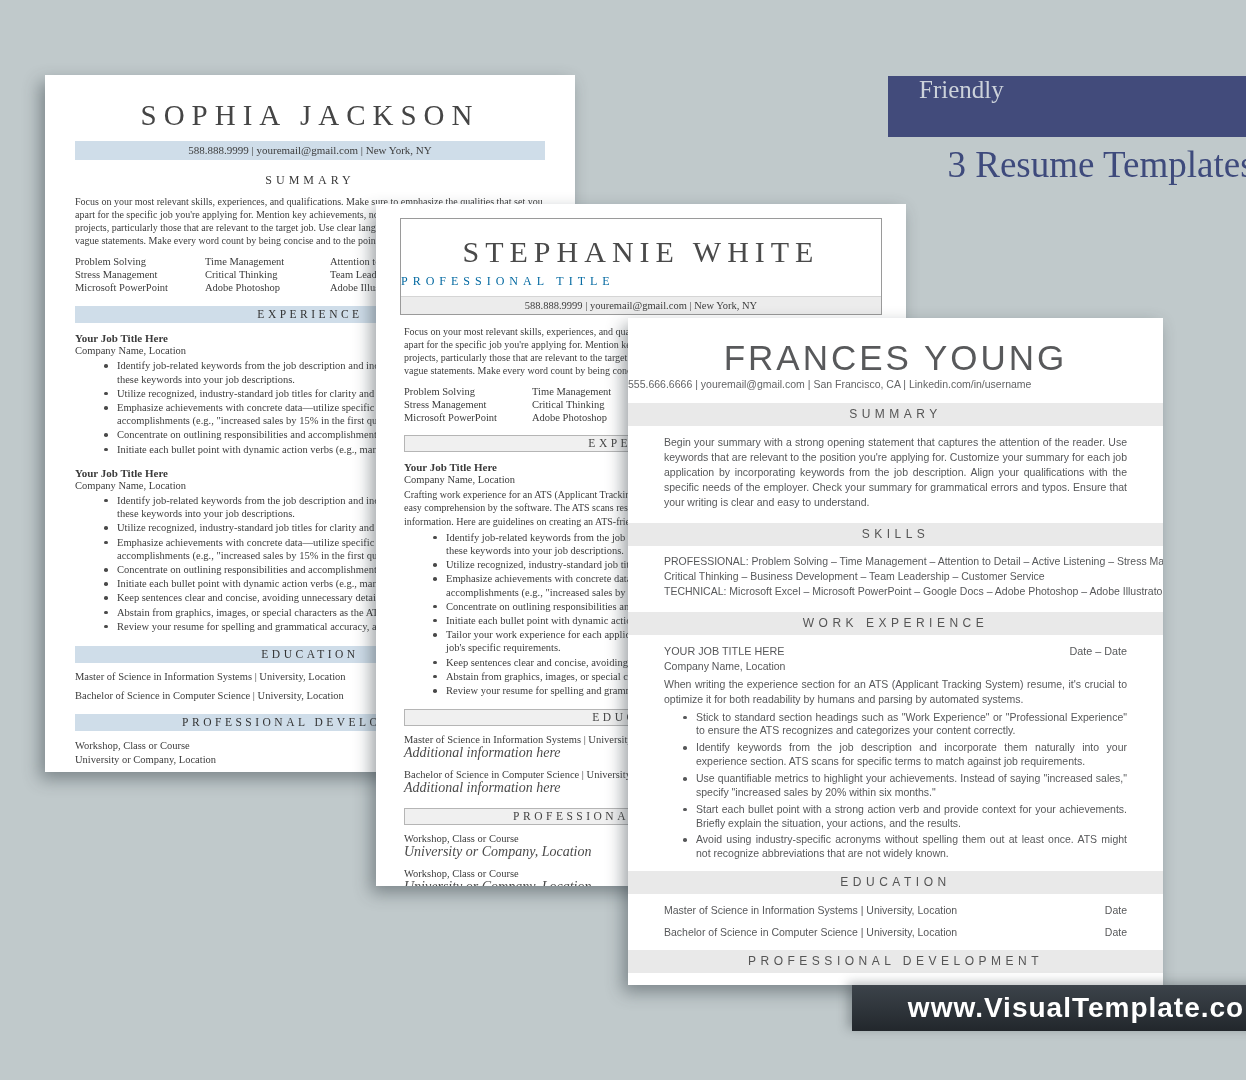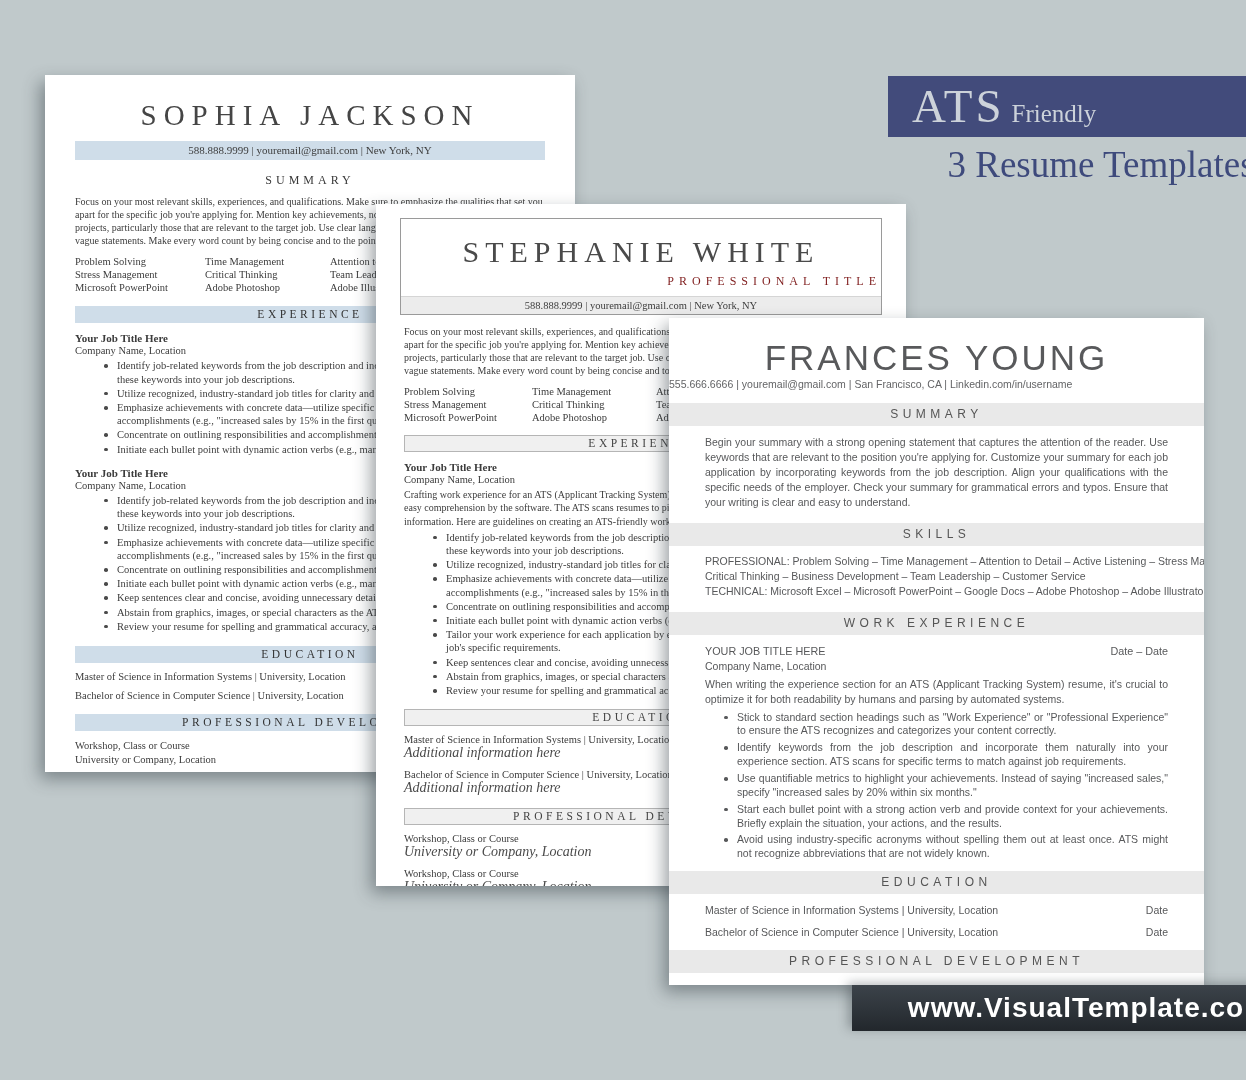--- a/index.html
+++ b/index.html
@@ -26,35 +26,35 @@
   ul.blts{margin:3px 0 0 0;padding-left:72px;list-style:none;font-size:10.5px;line-height:1.26;}
   ul.blts li{position:relative;margin:0 0 1px 0;}
   ul.blts li::before{content:"";position:absolute;left:-13px;top:5px;width:3.5px;height:3.5px;border-radius:50%;background:#4a4a4a;}
   .bl{white-space:nowrap;}
   #r1 .eduline{margin:8px 30px 0;font-size:10.5px;white-space:nowrap;}
   #r1 .pdline{margin:8px 30px 0;font-size:10.5px;line-height:1.3;white-space:nowrap;}
   
   #r2{left:376px;top:204px;width:530px;height:682px;z-index:2;font-family:"Liberation Serif",serif;color:#3c3c3c;}
   #r2 .hdrbox{margin:14px 24px 0;border:1px solid #9a9a9a;padding-top:16px;}
   #r2 .name{text-align:center;font-size:30px;letter-spacing:6px;color:#4a4a4a;white-space:nowrap;}
-  #r2 .ptitle{text-align:right;font-size:12px;letter-spacing:5px;margin-top:5px;color:#7f1d1d;}
+  #r2 .ptitle{text-align:left;font-size:12px;letter-spacing:5px;margin-top:5px;color:#0369a1;}
   #r2 .contactstrip{margin-top:7px;background:#ececec;border-top:1px solid #d5d5d5;text-align:center;font-size:10.5px;padding:3px 0;white-space:nowrap;}
   #r2 .para{margin:10px 28px 0;}
   #r2 .skills{margin:9px 28px 0;display:grid;grid-template-columns:128px 124px 1fr;row-gap:2px;font-size:10.5px;}
   #r2 .skills div{white-space:nowrap;}
   #r2 .secbar{margin:12px 28px 0;background:#f0f0f0;border:1px solid #b5b5b5;text-align:center;font-size:11.5px;letter-spacing:3.5px;padding:1px 0 2px;color:#444;}
   #r2 .jobtitle{margin:9px 28px 0;}
   #r2 .company{margin:1px 28px 0;}
   #r2 .jobintro{margin:3px 28px 0;}
   #r2 ul.blts{padding-left:70px;}
   #r2 .edublock{margin:8px 28px 0;font-size:10.5px;}
   #r2 .ital{font-style:italic;font-size:14px;color:#4a4a4a;white-space:nowrap;}
   #r2 .eduline{white-space:nowrap;}
   
-  #r3{left:669px;top:318px;width:535px;height:667px;z-index:3;font-family:"Liberation Sans",sans-serif;color:#57585a;}
+  #r3{left:628px;top:318px;width:535px;height:667px;z-index:3;font-family:"Liberation Sans",sans-serif;color:#57585a;}
   #r3 .name{margin-top:20px;text-align:center;font-size:35px;letter-spacing:3px;color:#58595b;white-space:nowrap;}
   #r3 .contact{text-align:left;font-size:10.5px;color:#636466;white-space:nowrap;}
   #r3 .bar{margin-top:13px;background:#e9e9e9;text-align:center;font-size:12px;letter-spacing:4.5px;padding:4px 0 5px;color:#555;}
   #r3 .sect{margin:0 36px;}
   #r3 .para3{font-size:10.5px;line-height:1.42;text-align:justify;margin-top:9px;}
   #r3 .skillline{font-size:10.5px;line-height:1.45;white-space:nowrap;}
   #r3 .skillsblock{margin-top:8px;}
   #r3 .jobrow{display:flex;justify-content:space-between;margin-top:10px;font-size:10.8px;}
   #r3 .company3{font-size:10.5px;margin-top:3px;}
   #r3 .workintro{font-size:10.5px;line-height:1.4;text-align:justify;margin-top:5px;}
@@ -283,17 +283,16 @@
     <div class="edurow">
       <span>Bachelor of Science in Computer Science | University, Location</span>
       <span>Date</span>
     </div>
   </div>
   <div class="bar" style="margin-top:12px;">PROFESSIONAL DEVELOPMENT</div>
 
 </div>
 
 <div id="badge">
-  <span class="big">ATS</span>
   <span class="small">Friendly</span>
 </div>
 <div id="tagline">3 Resume Templates</div>
 <div id="webbar">www.VisualTemplate.com</div>
 
 </body></html>

